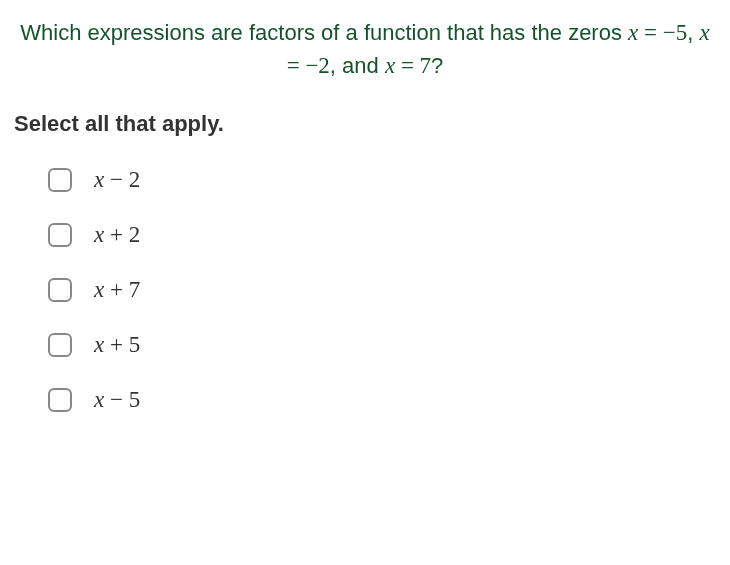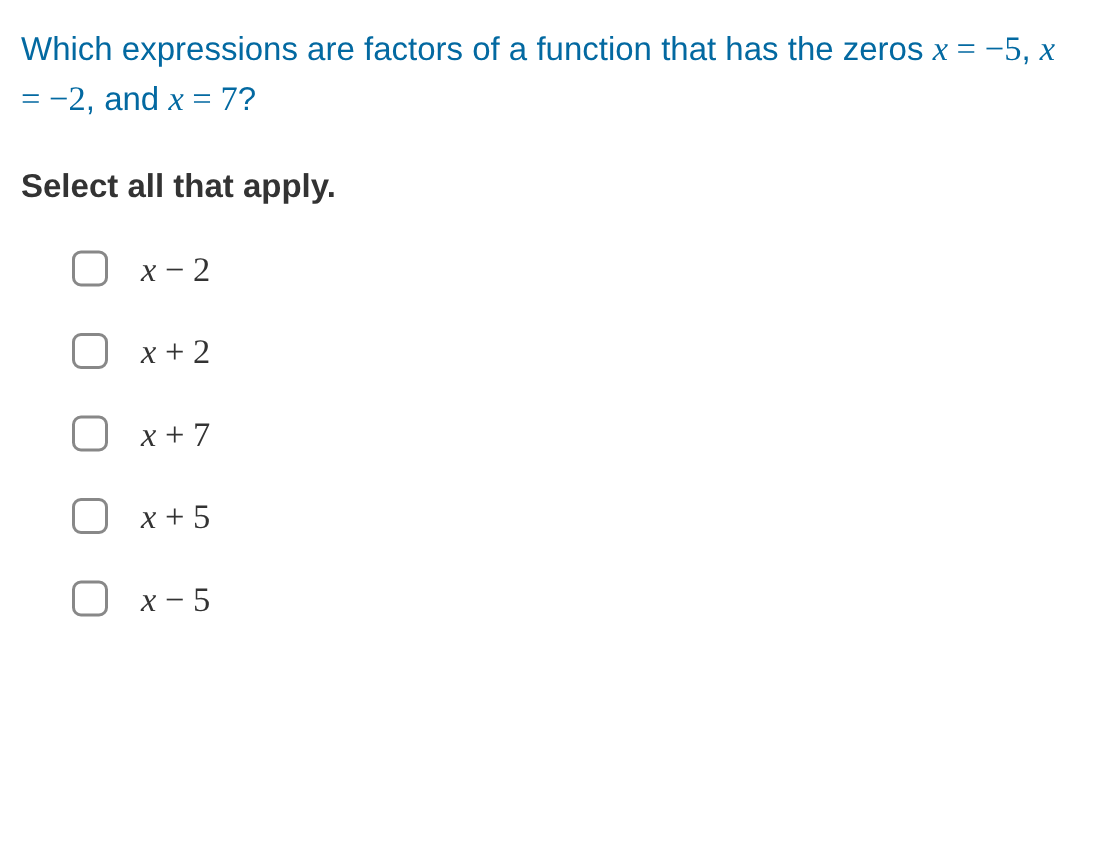--- a/index.html
+++ b/index.html
@@ -10,41 +10,43 @@
     body {
       font-family: Arial, Helvetica, sans-serif;
       background: #ffffff;
       padding: 16px 14px;
       color: #333333;
       width: 730px;
     }
     .question-text {
       font-size: 22px;
       line-height: 1.45;
-      color: #0369a1;
+      color: #14532d;
       margin-bottom: 28px;
+      text-align: center;
     }
     .math-inline {
       font-family: 'Times New Roman', serif;
       font-size: 23px;
     }
     .math-var {
       font-style: italic;
     }
     .instruction {
       font-size: 22px;
       color: #333333;
       margin-bottom: 30px;
       font-weight: bold;
     }
     .options {
       padding-left: 22px;
     }
     .option-row {
       display: flex;
+      align-items: center;
       margin-bottom: 29px;
       cursor: pointer;
       padding-left: 12px;
     }
     .checkbox {
       width: 24px;
       height: 24px;
       border: 2px solid #888888;
       border-radius: 6px;
       background: #ffffff;

